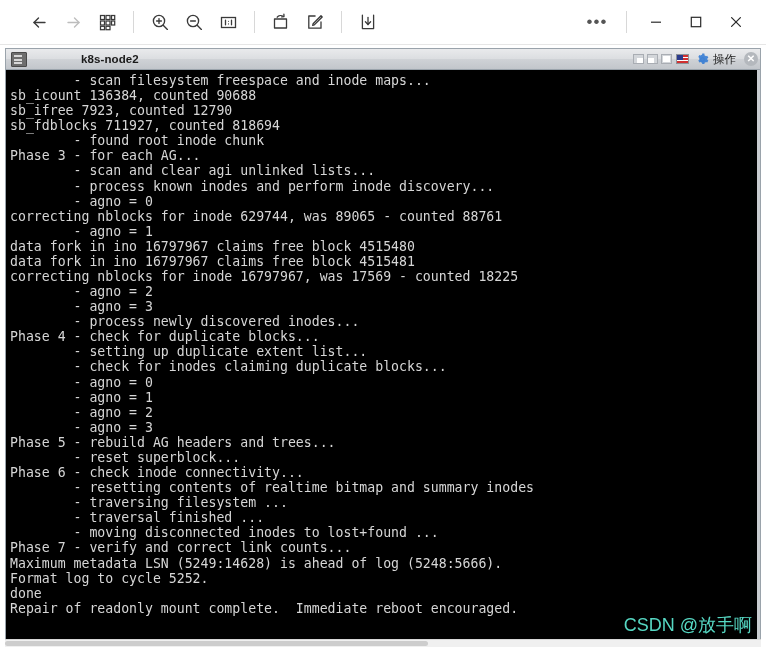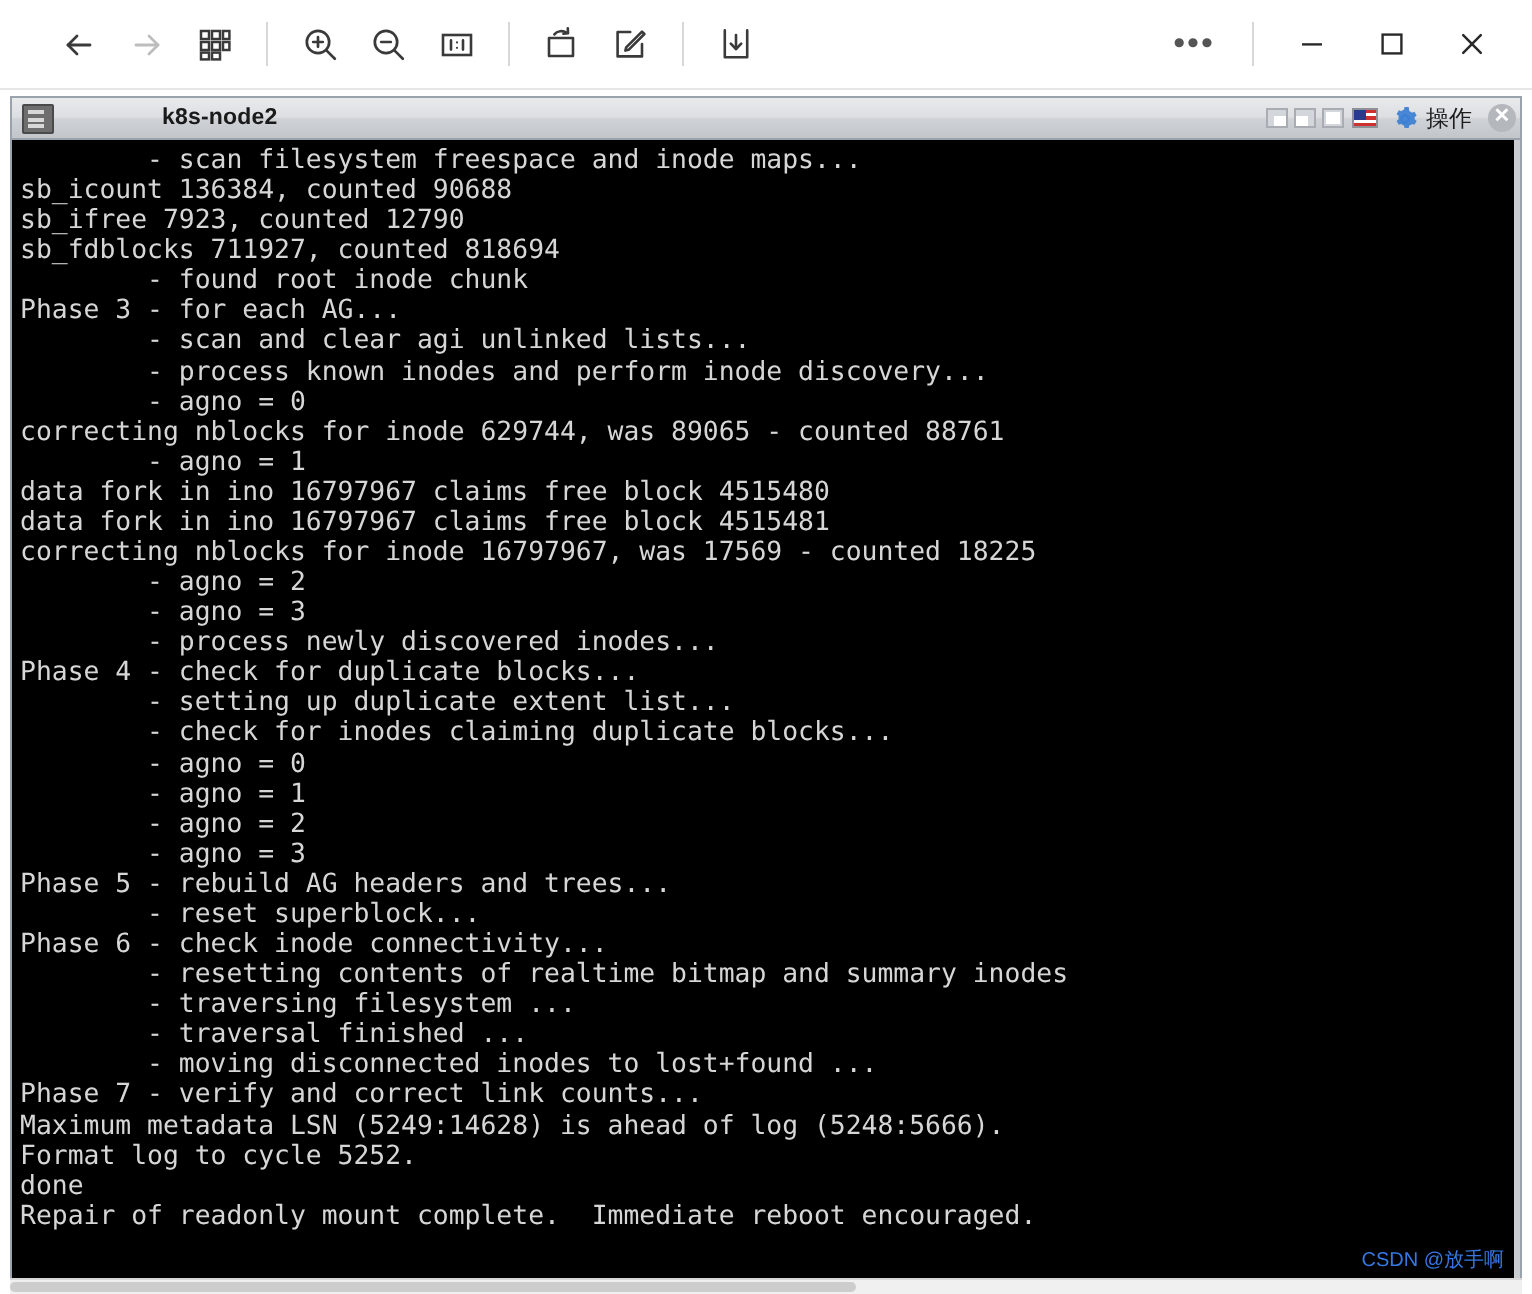--- a/index.html
+++ b/index.html
@@ -218,22 +218,22 @@
     white-space: pre;
     letter-spacing: 0px;
   }
   .tline { height: 15.08px; }
 
   #watermark {
     position: absolute;
     right: 8px;
     bottom: 4px;
     font-family: "Liberation Sans", sans-serif;
-    font-size: 10px;
-    color: #3b82f6;
+    font-size: 18px;
+    color: #5eead4;
     white-space: nowrap;
     opacity: 0.92;
   }
 
   
   #term-right-edge {
     position: absolute;
     right: 0; top: 0; bottom: 0;
     width: 3px;
     background: #c9ccd0;

